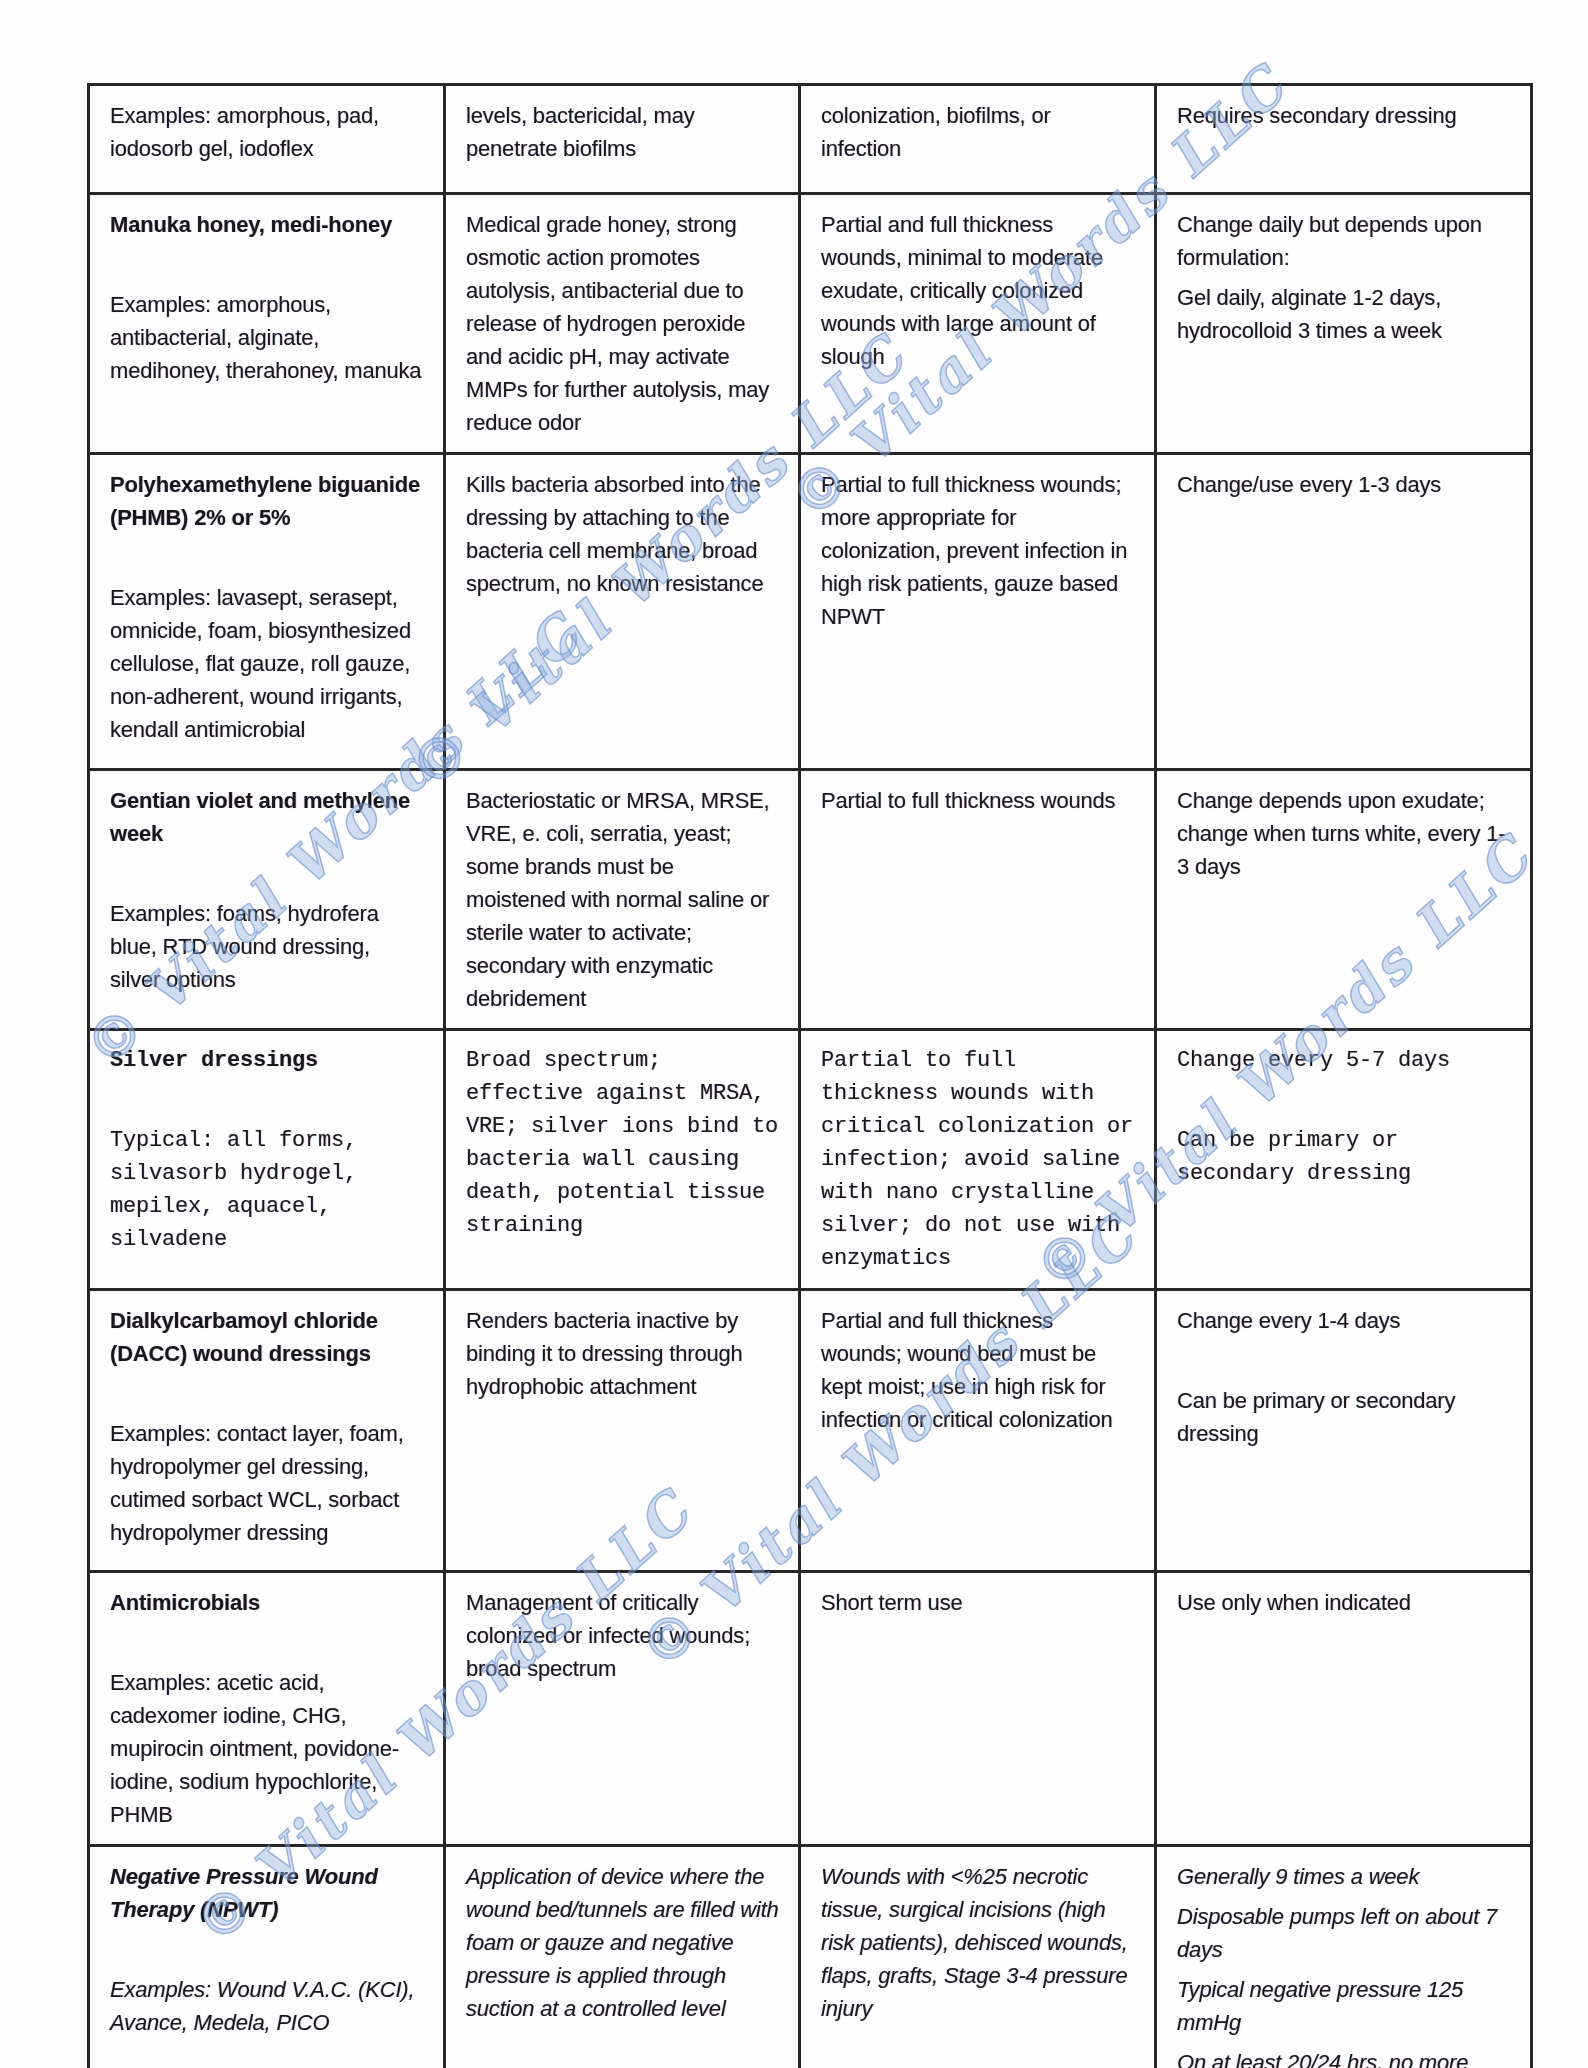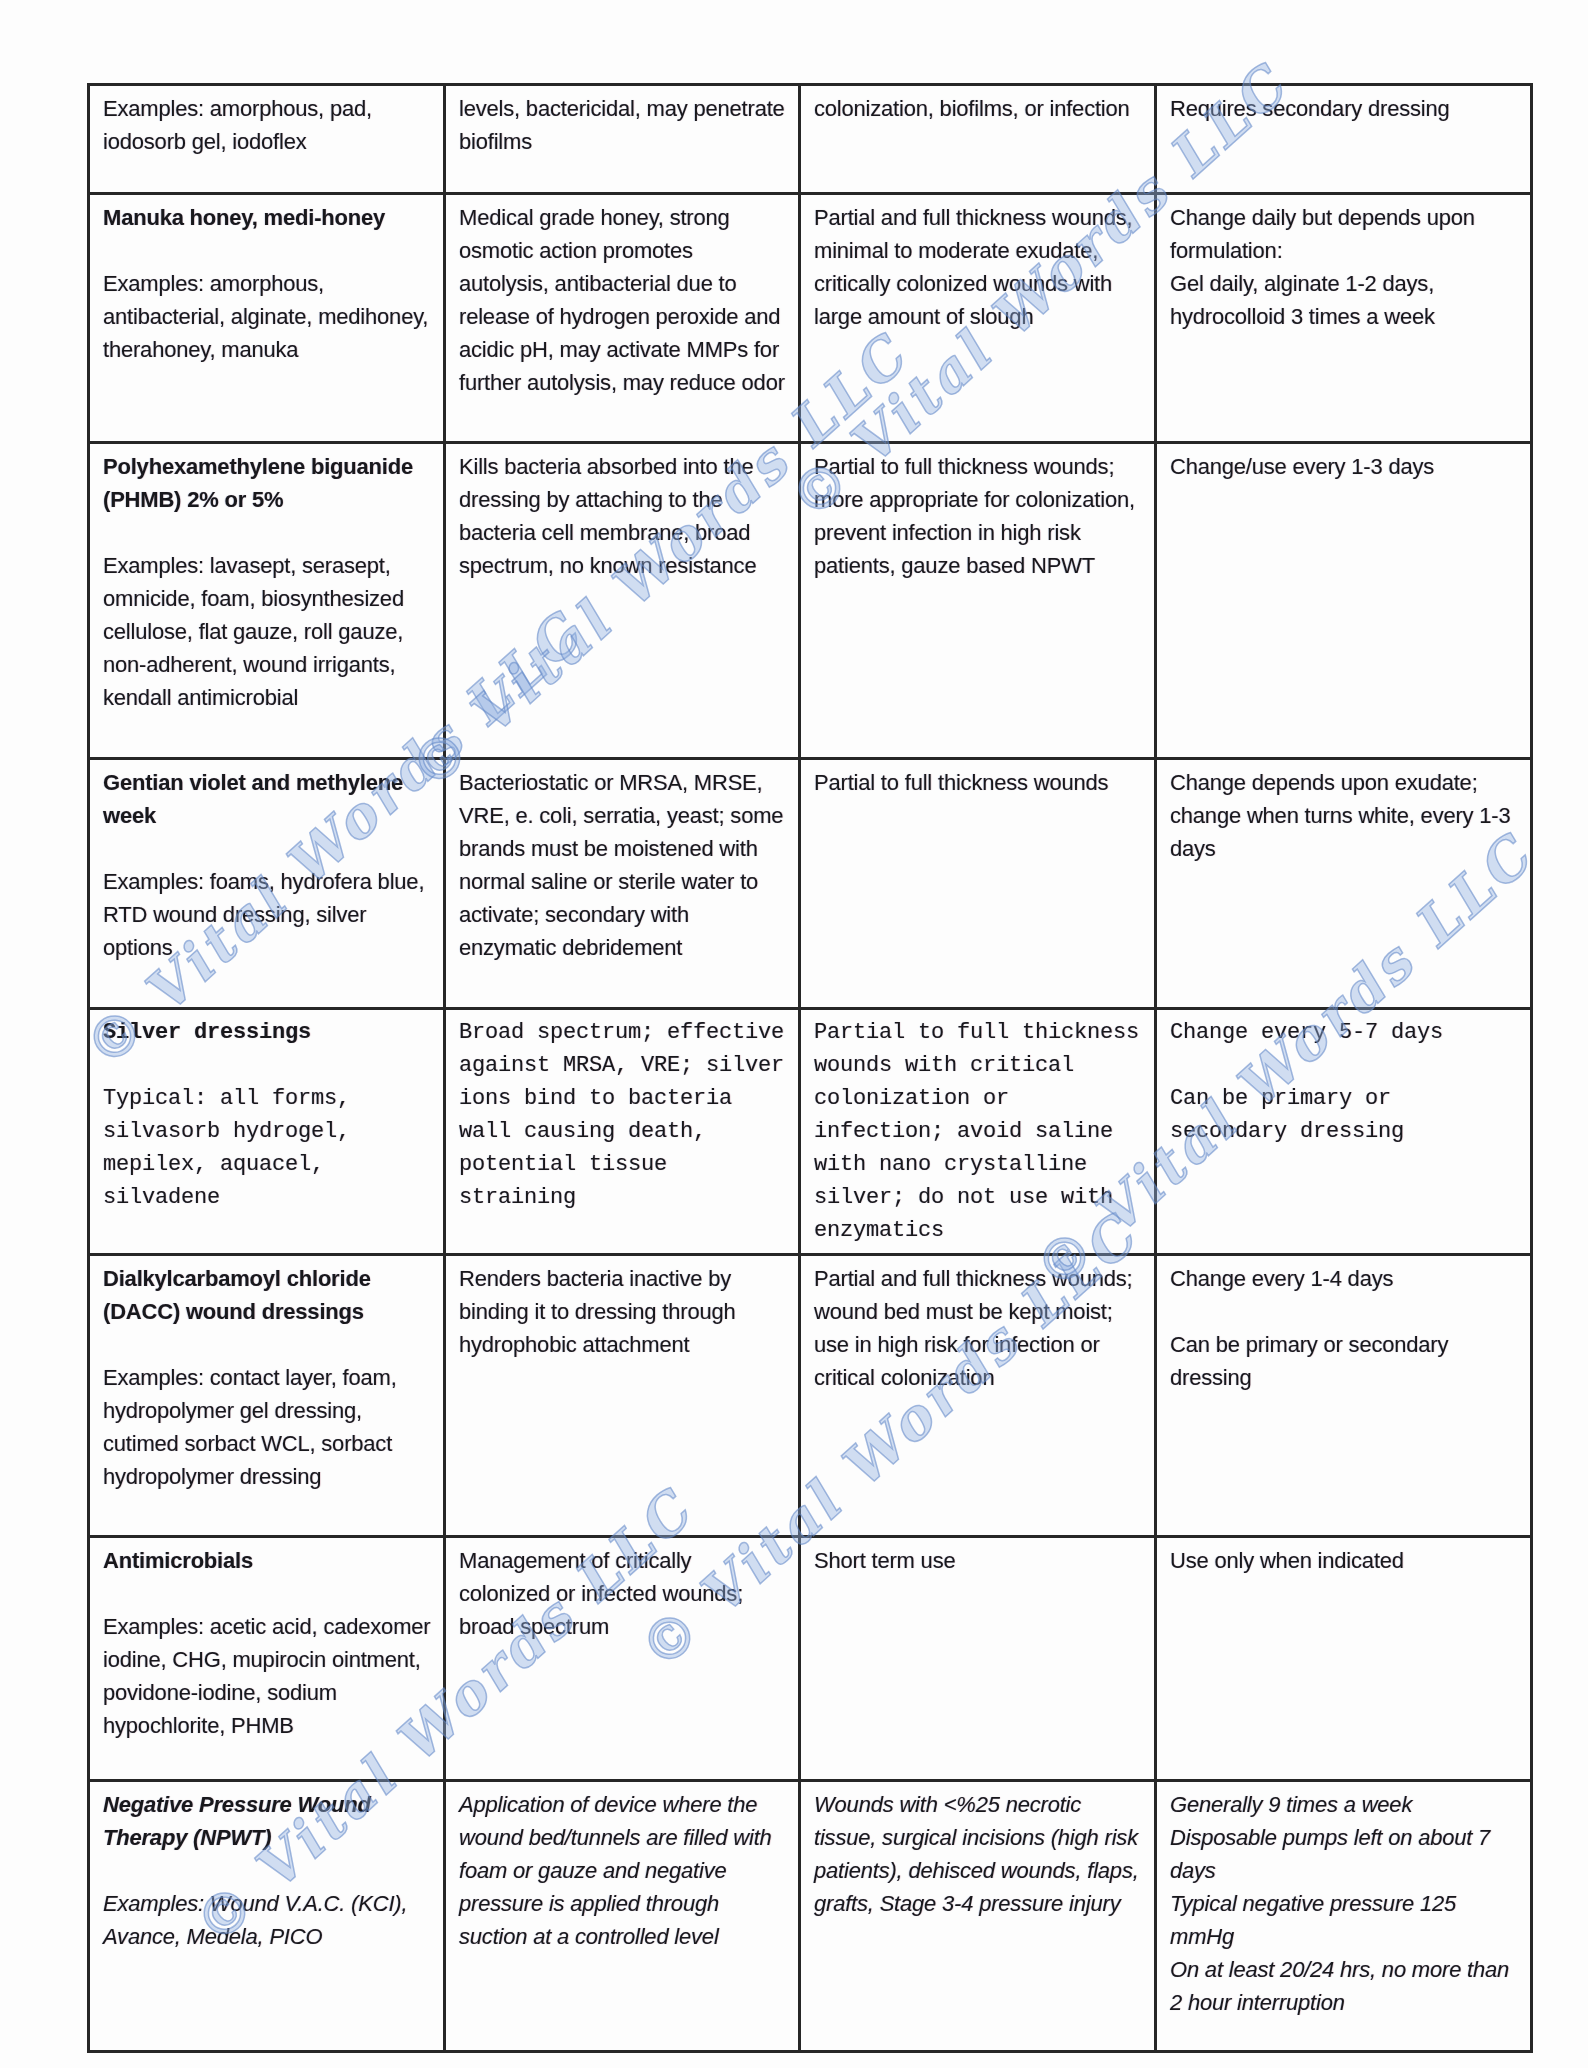--- a/index.html
+++ b/index.html
@@ -23,21 +23,21 @@
     border:3px solid #272727;
     vertical-align:top;
     padding:6px 12px 6px 13px;
     font-size:22px;
     line-height:33px;
     letter-spacing:-0.2px;
     color:#18181c;
     text-shadow:0.6px 0.4px 0.7px rgba(130,30,60,0.22), -0.6px -0.4px 0.7px rgba(20,60,140,0.22);
     word-wrap:break-word;
   }
-  td p { margin:0; }
+  td p { margin:7px; }
   td p.b { font-weight:bold; }
   td p.gap { height:33px; }
   
   tr:nth-child(1) td { height:94px; }
   tr:nth-child(2) td { height:234px; }
   tr:nth-child(3) td { height:301px; }
   tr:nth-child(4) td { height:235px; }
   tr:nth-child(5) td { height:198px;font-family:Liberation Mono, monospace; }
   tr:nth-child(6) td { height:267px; }
   tr:nth-child(7) td { height:229px; }

